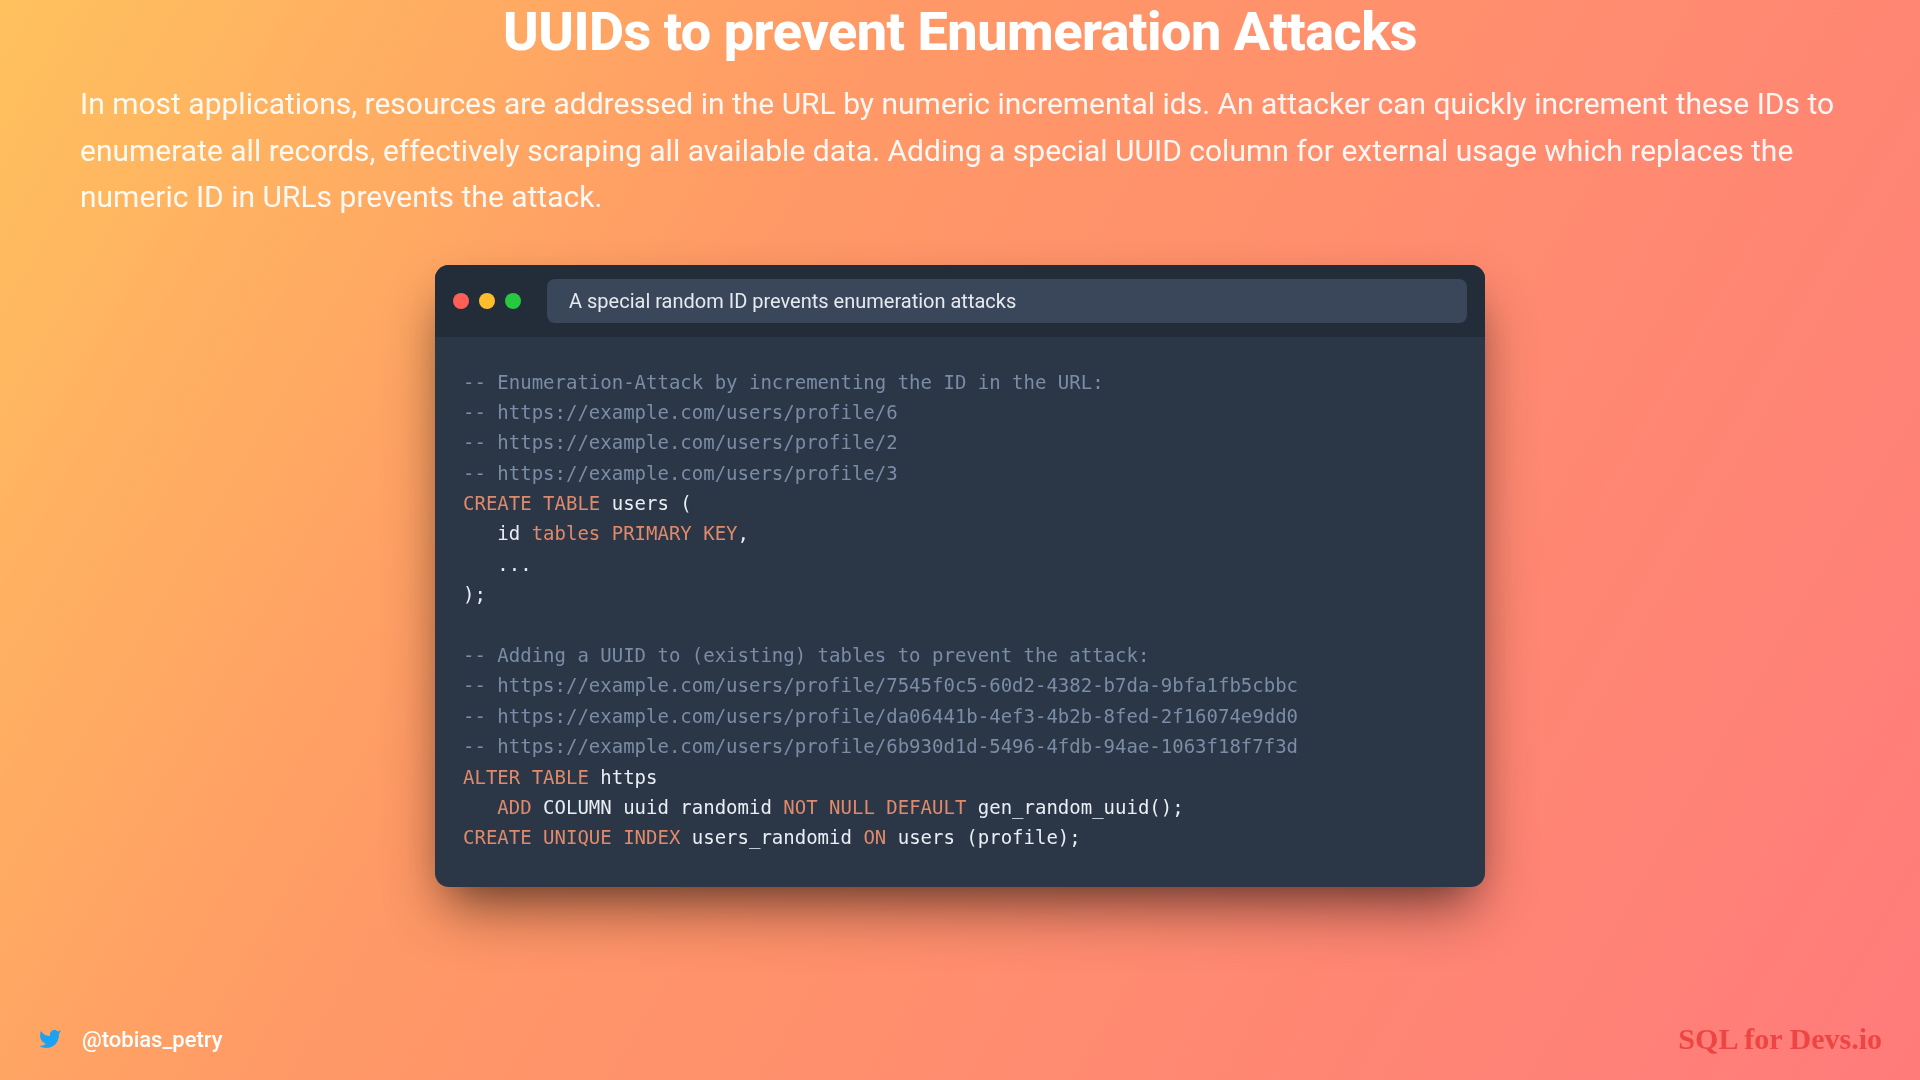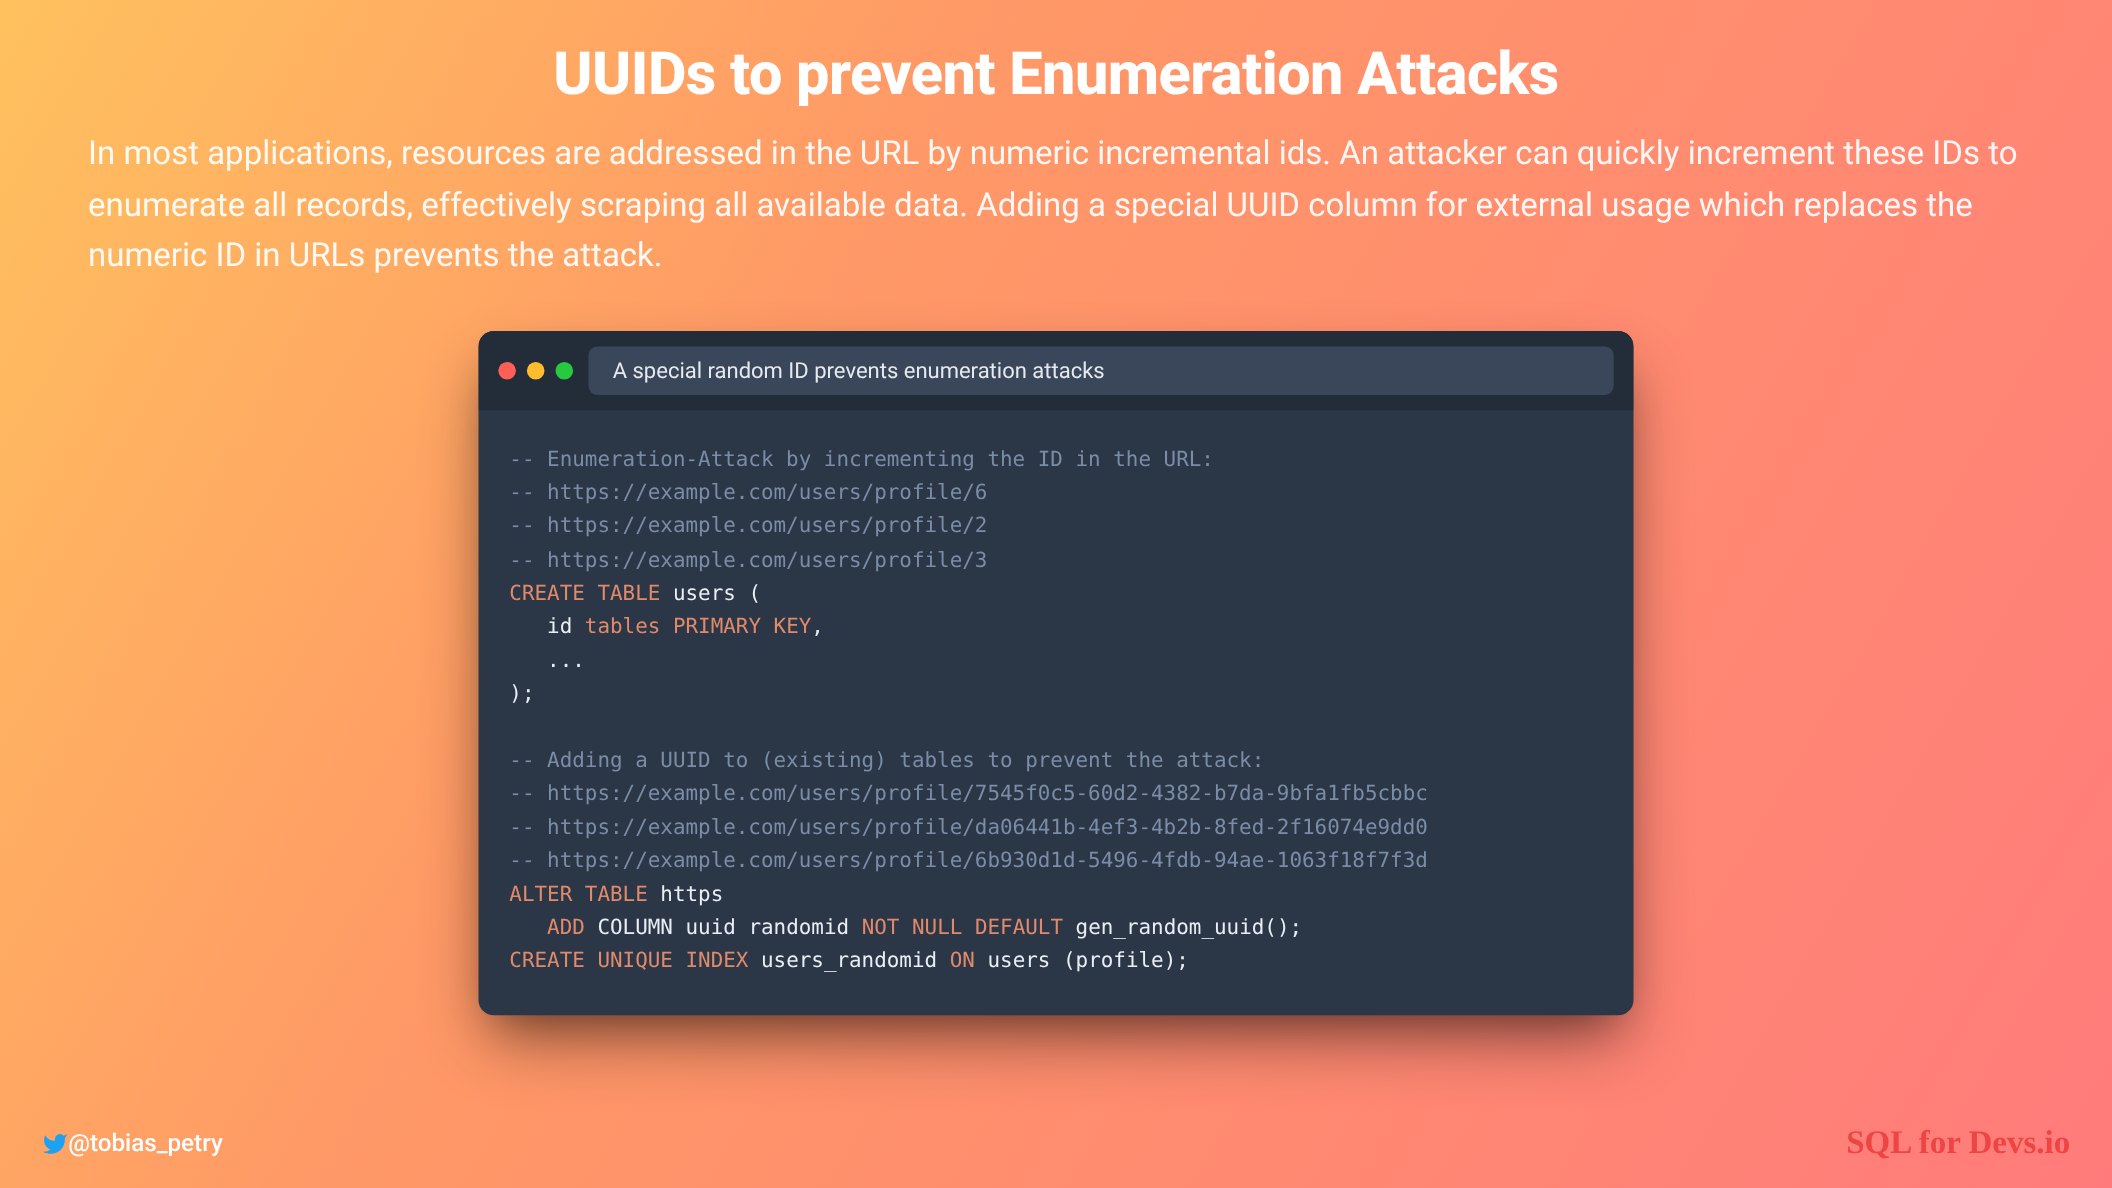--- a/index.html
+++ b/index.html
@@ -6,21 +6,20 @@
   html, body { width: 1920px; height: 1080px; overflow: hidden; font-family: -apple-system, BlinkMacSystemFont, "Segoe UI", Roboto, sans-serif; }
   body {
     background: linear-gradient(120deg, #ffc15e 0%, #ff9966 35%, #ff7b7b 100%);
     display: flex; flex-direction: column; align-items: center;
     position: relative;
   }
   .title {
     color: #ffffff;
     font-size: 54px;
     font-weight: 800;
-    margin-top: 36px;
     text-align: center;
     letter-spacing: -0.5px;
   }
   .subtitle {
     color: rgba(255,255,255,0.92);
     font-size: 30px;
     font-weight: 400;
     margin-top: 18px;
     text-align: left;
     max-width: 1760px;
@@ -31,21 +30,21 @@
     margin-top: 44px;
     background: #2b3746;
     border-radius: 14px;
     box-shadow: 0 30px 60px -10px rgba(0,0,0,0.45), 0 18px 36px -18px rgba(0,0,0,0.35);
     overflow: hidden;
   }
   .term-header {
     background: #232d3a;
     display: flex; align-items: center;
     padding: 14px 18px;
-    gap: 6px;
+    gap: 18px;
   }
   .traffic { display: flex; gap: 10px; }
   .dot { width: 16px; height: 16px; border-radius: 50%; }
   .dot.red { background: #ff5f56; }
   .dot.yellow { background: #ffbd2e; }
   .dot.green { background: #27c93f; }
   .tab-wrap {
     flex: 1;
     background: #3a475a;
     border-radius: 8px;
@@ -62,21 +61,21 @@
     white-space: pre;
   }
   .c  { color: #7b8ca6; text-align: right; }  
   .k  { color: #e08a6b; }  
   .w  { color: #e9eef5; }  
   .footer {
     position: absolute; bottom: 24px; left: 0; right: 0;
     display: flex; justify-content: space-between; align-items: center;
     padding: 0 38px;
   }
-  .handle { color: #ffffff; font-size: 22px; display: flex; align-items: flex-end; gap: 0; font-weight: 500;}
+  .handle { color: #ffffff; font-size: 22px; display: flex; align-items: center; gap: 20px; font-weight: 500;}
   .twitter-icon { width: 24px; height: 24px; fill: #1da1f2; }
   .cta { color: #ffffff; font-size: 28px; font-weight: 700; }
   .brand { color: #ef4444; font-size: 30px; font-weight: 700; font-family: Liberation Serif, serif; }
 </style>
 </head>
 <body>
 
 <div class="title">UUIDs to prevent Enumeration Attacks</div>
 <div class="subtitle">In most applications, resources are addressed in the URL by numeric incremental ids. An attacker can quickly increment these IDs to enumerate all records, effectively scraping all available data. Adding a special UUID column for external usage which replaces the numeric ID in URLs prevents the attack.</div>
 

